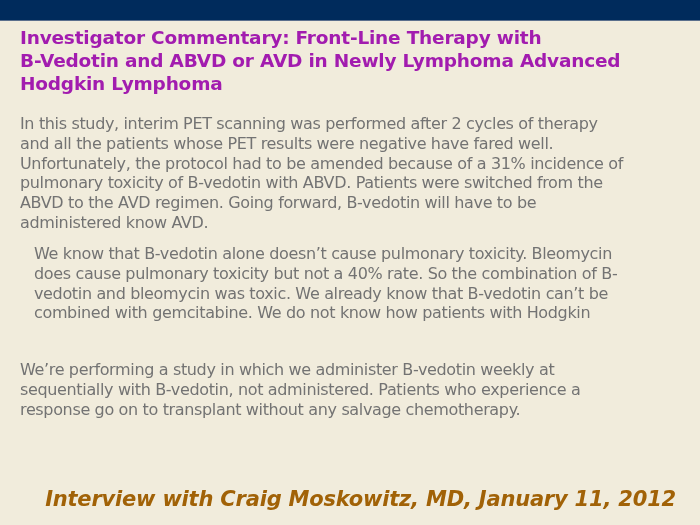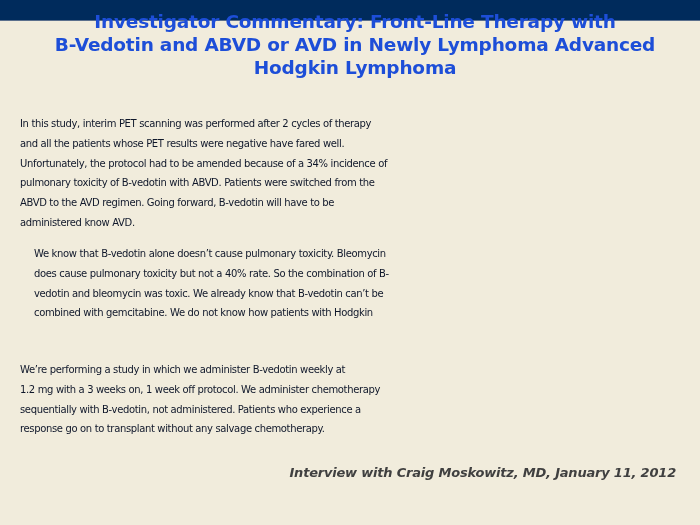--- a/index.html
+++ b/index.html
@@ -9,71 +9,69 @@
       font-family: "DejaVu Sans", sans-serif;
       color: #111;
       position: relative;
     }
     .header-bar {
       position: absolute; left: 0; top: 0; width: 700px; height: 20px;
       background: #002b5c;
       border-bottom: 1px solid #5a6f8c;
     }
     .title {
-      position: absolute; left: 20px; top: 10px; width: 670px;
+      position: absolute; left: 20px; top: 26px; width: 670px;
       font-weight: bold; font-size: 18.5px; line-height: 23px;
       letter-spacing: -0.2px;
-      color: #1d4ed8;
-      text-align: center;
+      color: #a21caf;
     }
     .body-text {
       position: absolute; left: 20px; width: 672px;
-      font-size: 10px; line-height: 19.8px;
+      font-size: 16px; line-height: 19.8px;
       letter-spacing: -0.35px;
-      color: #0f172a;
+      color: #737373;
     }
     .p1 { top: 114px; }
     .p2 { top: 244px; margin-left: 14px; }
     .p3 { top: 360px; }
     .citation {
-      position: absolute; right: 24px; top: 463px;
+      position: absolute; right: 24px; top: 489px;
       font-weight: bold; font-style: italic;
-      font-size: 13px; line-height: 20px;
+      font-size: 21px; line-height: 20px;
       letter-spacing: -0.2px;
-      color: #404040;
+      color: #a16207;
     }
     .line { display: block; white-space: nowrap; }
   </style>
 </head>
 <body>
 
 <div class="header-bar"></div>
 
 <div class="title">
   <span class="line">Investigator Commentary: Front-Line Therapy with</span>
   <span class="line">B-Vedotin and ABVD or AVD in Newly Lymphoma Advanced</span>
   <span class="line">Hodgkin Lymphoma</span>
 </div>
 
 <div class="body-text p1">
   <span class="line">In this study, interim PET scanning was performed after 2 cycles of therapy</span>
   <span class="line">and all the patients whose PET results were negative have fared well.</span>
-  <span class="line">Unfortunately, the protocol had to be amended because of a 34% incidence of</span>
+  <span class="line">Unfortunately, the protocol had to be amended because of a 31% incidence of</span>
   <span class="line">pulmonary toxicity of B-vedotin with ABVD. Patients were switched from the</span>
   <span class="line">ABVD to the AVD regimen. Going forward, B-vedotin will have to be</span>
   <span class="line">administered know AVD.</span>
 </div>
 
 <div class="body-text p2">
   <span class="line">We know that B-vedotin alone doesn’t cause pulmonary toxicity. Bleomycin</span>
   <span class="line">does cause pulmonary toxicity but not a 40% rate. So the combination of B-</span>
   <span class="line">vedotin and bleomycin was toxic. We already know that B-vedotin can’t be</span>
   <span class="line">combined with gemcitabine. We do not know how patients with Hodgkin</span>
 </div>
 
 <div class="body-text p3">
   <span class="line">We’re performing a study in which we administer B-vedotin weekly at</span>
-  <span class="line">1.2 mg with a 3 weeks on, 1 week off protocol. We administer chemotherapy</span>
   <span class="line">sequentially with B-vedotin, not administered. Patients who experience a</span>
   <span class="line">response go on to transplant without any salvage chemotherapy.</span>
 </div>
 
 <div class="citation">Interview with Craig Moskowitz, MD, January 11, 2012</div>
 
 </body></html>

